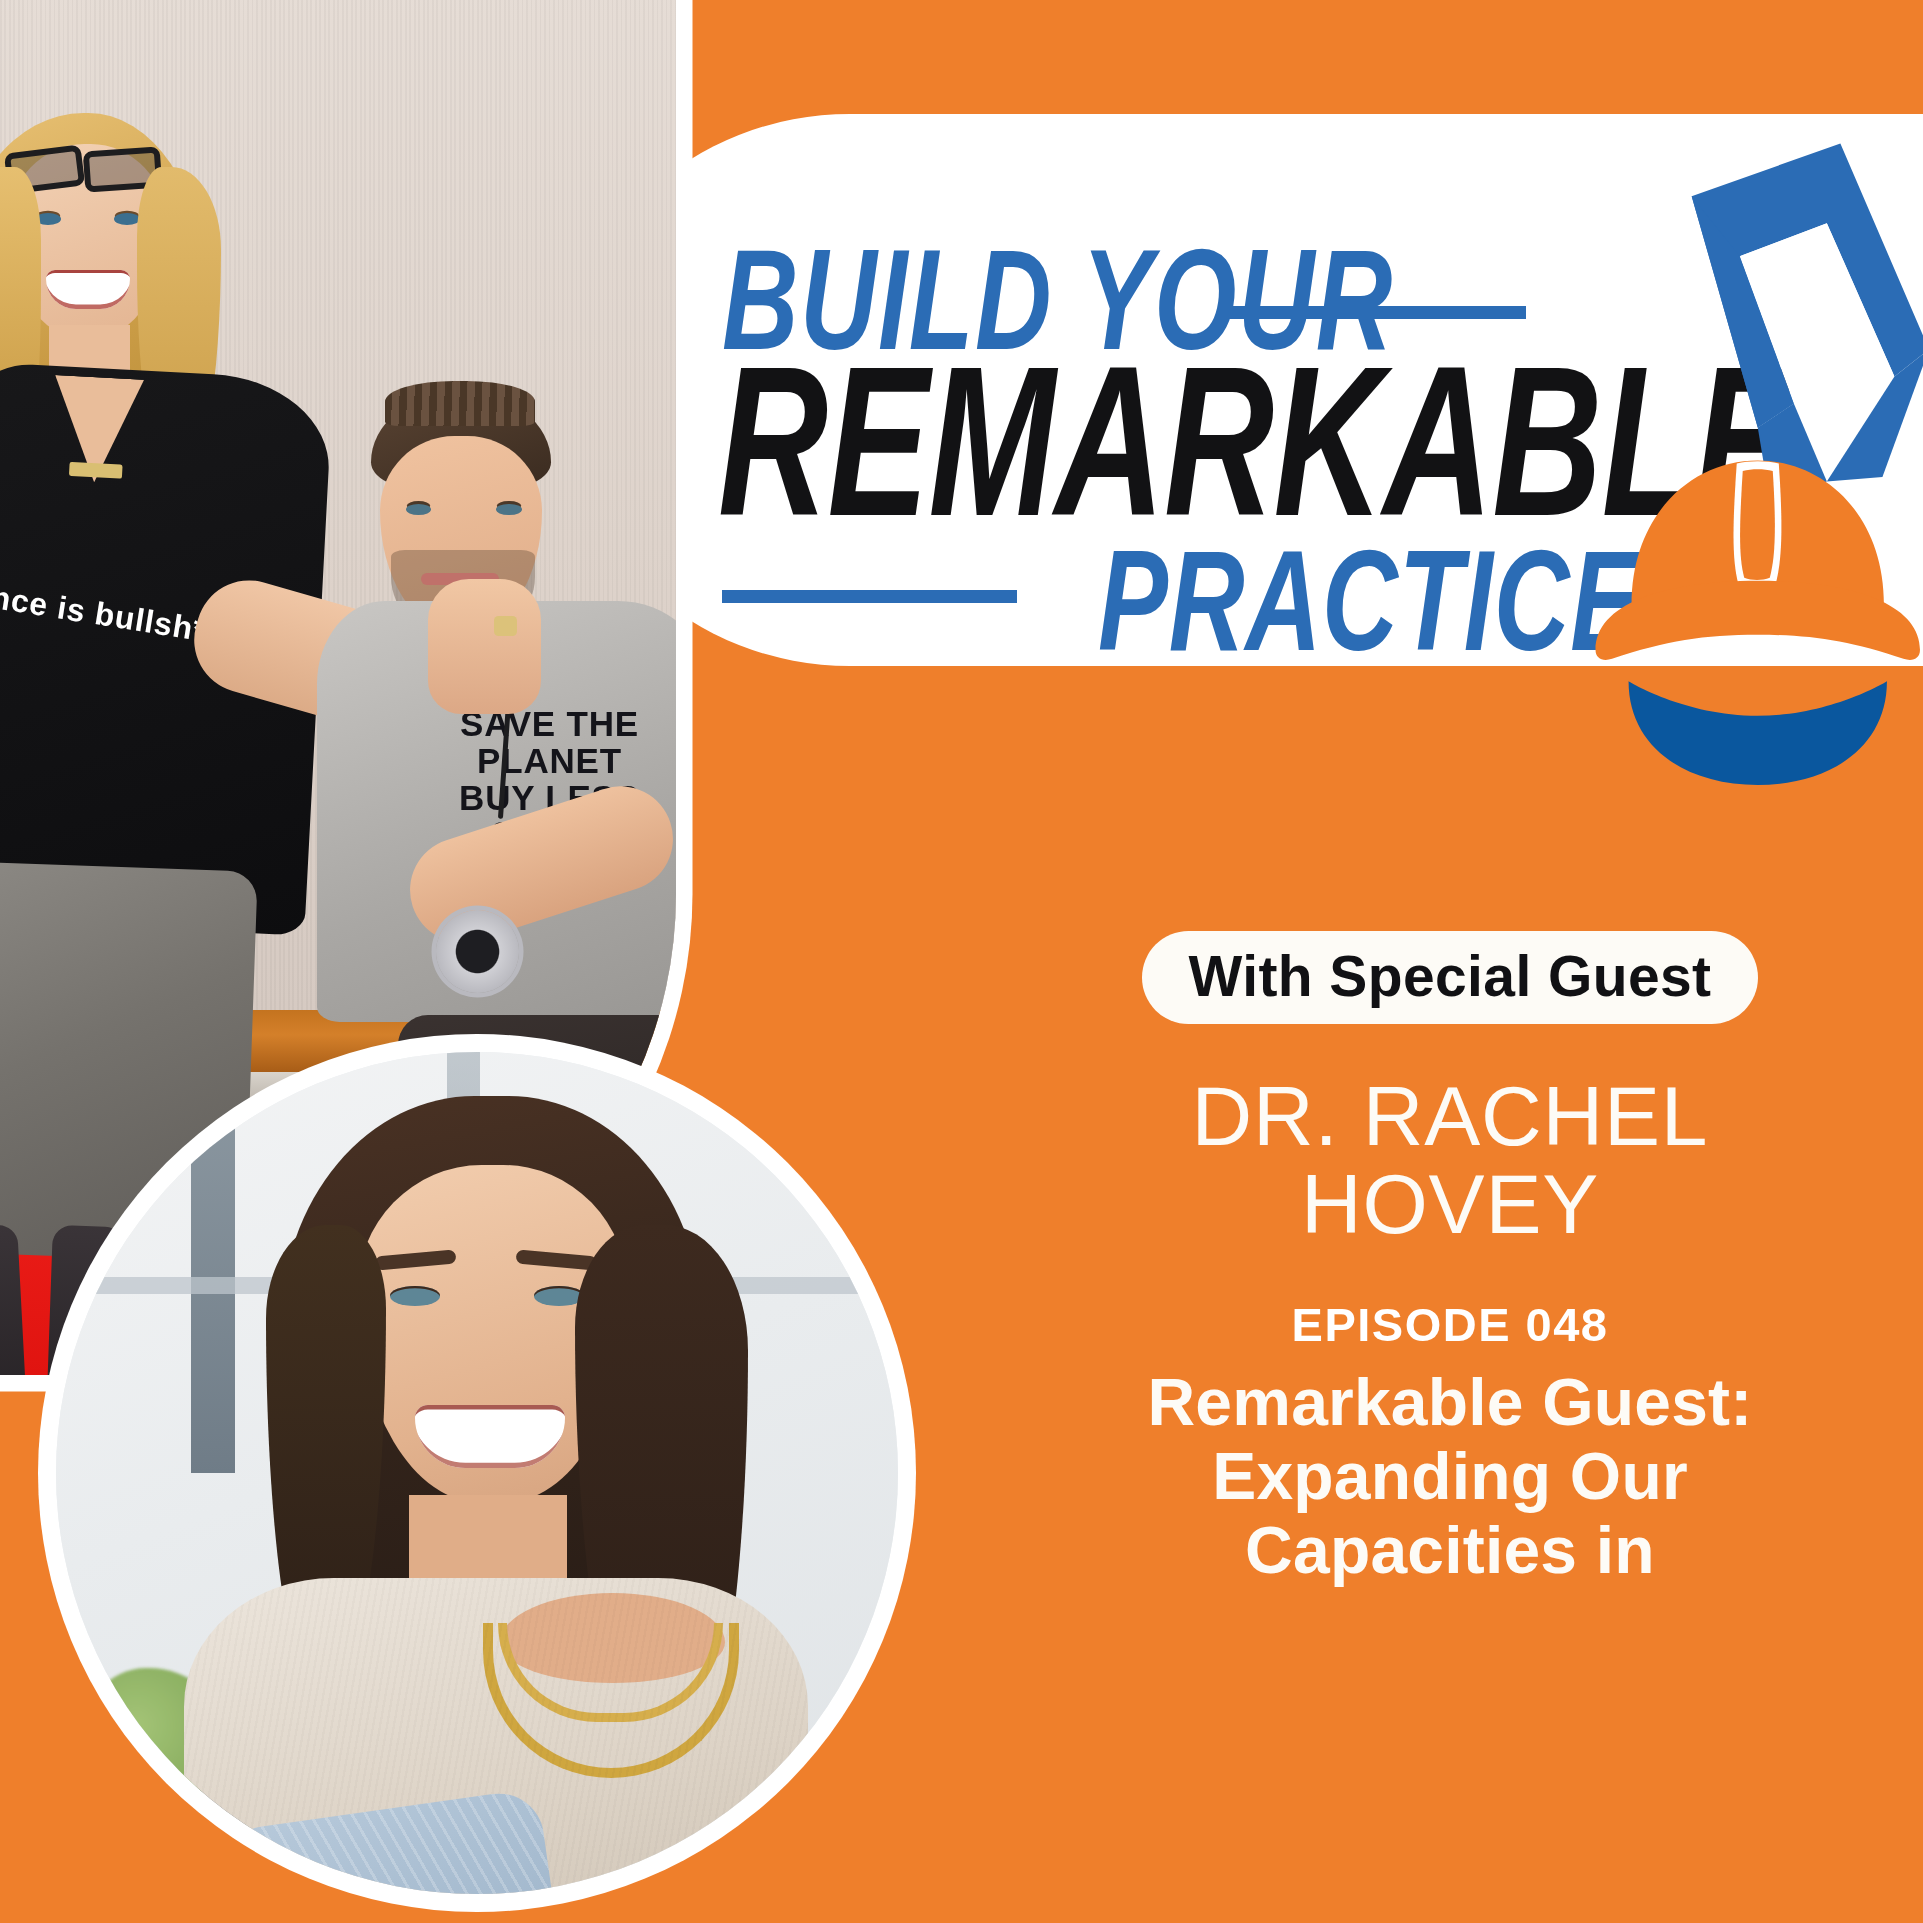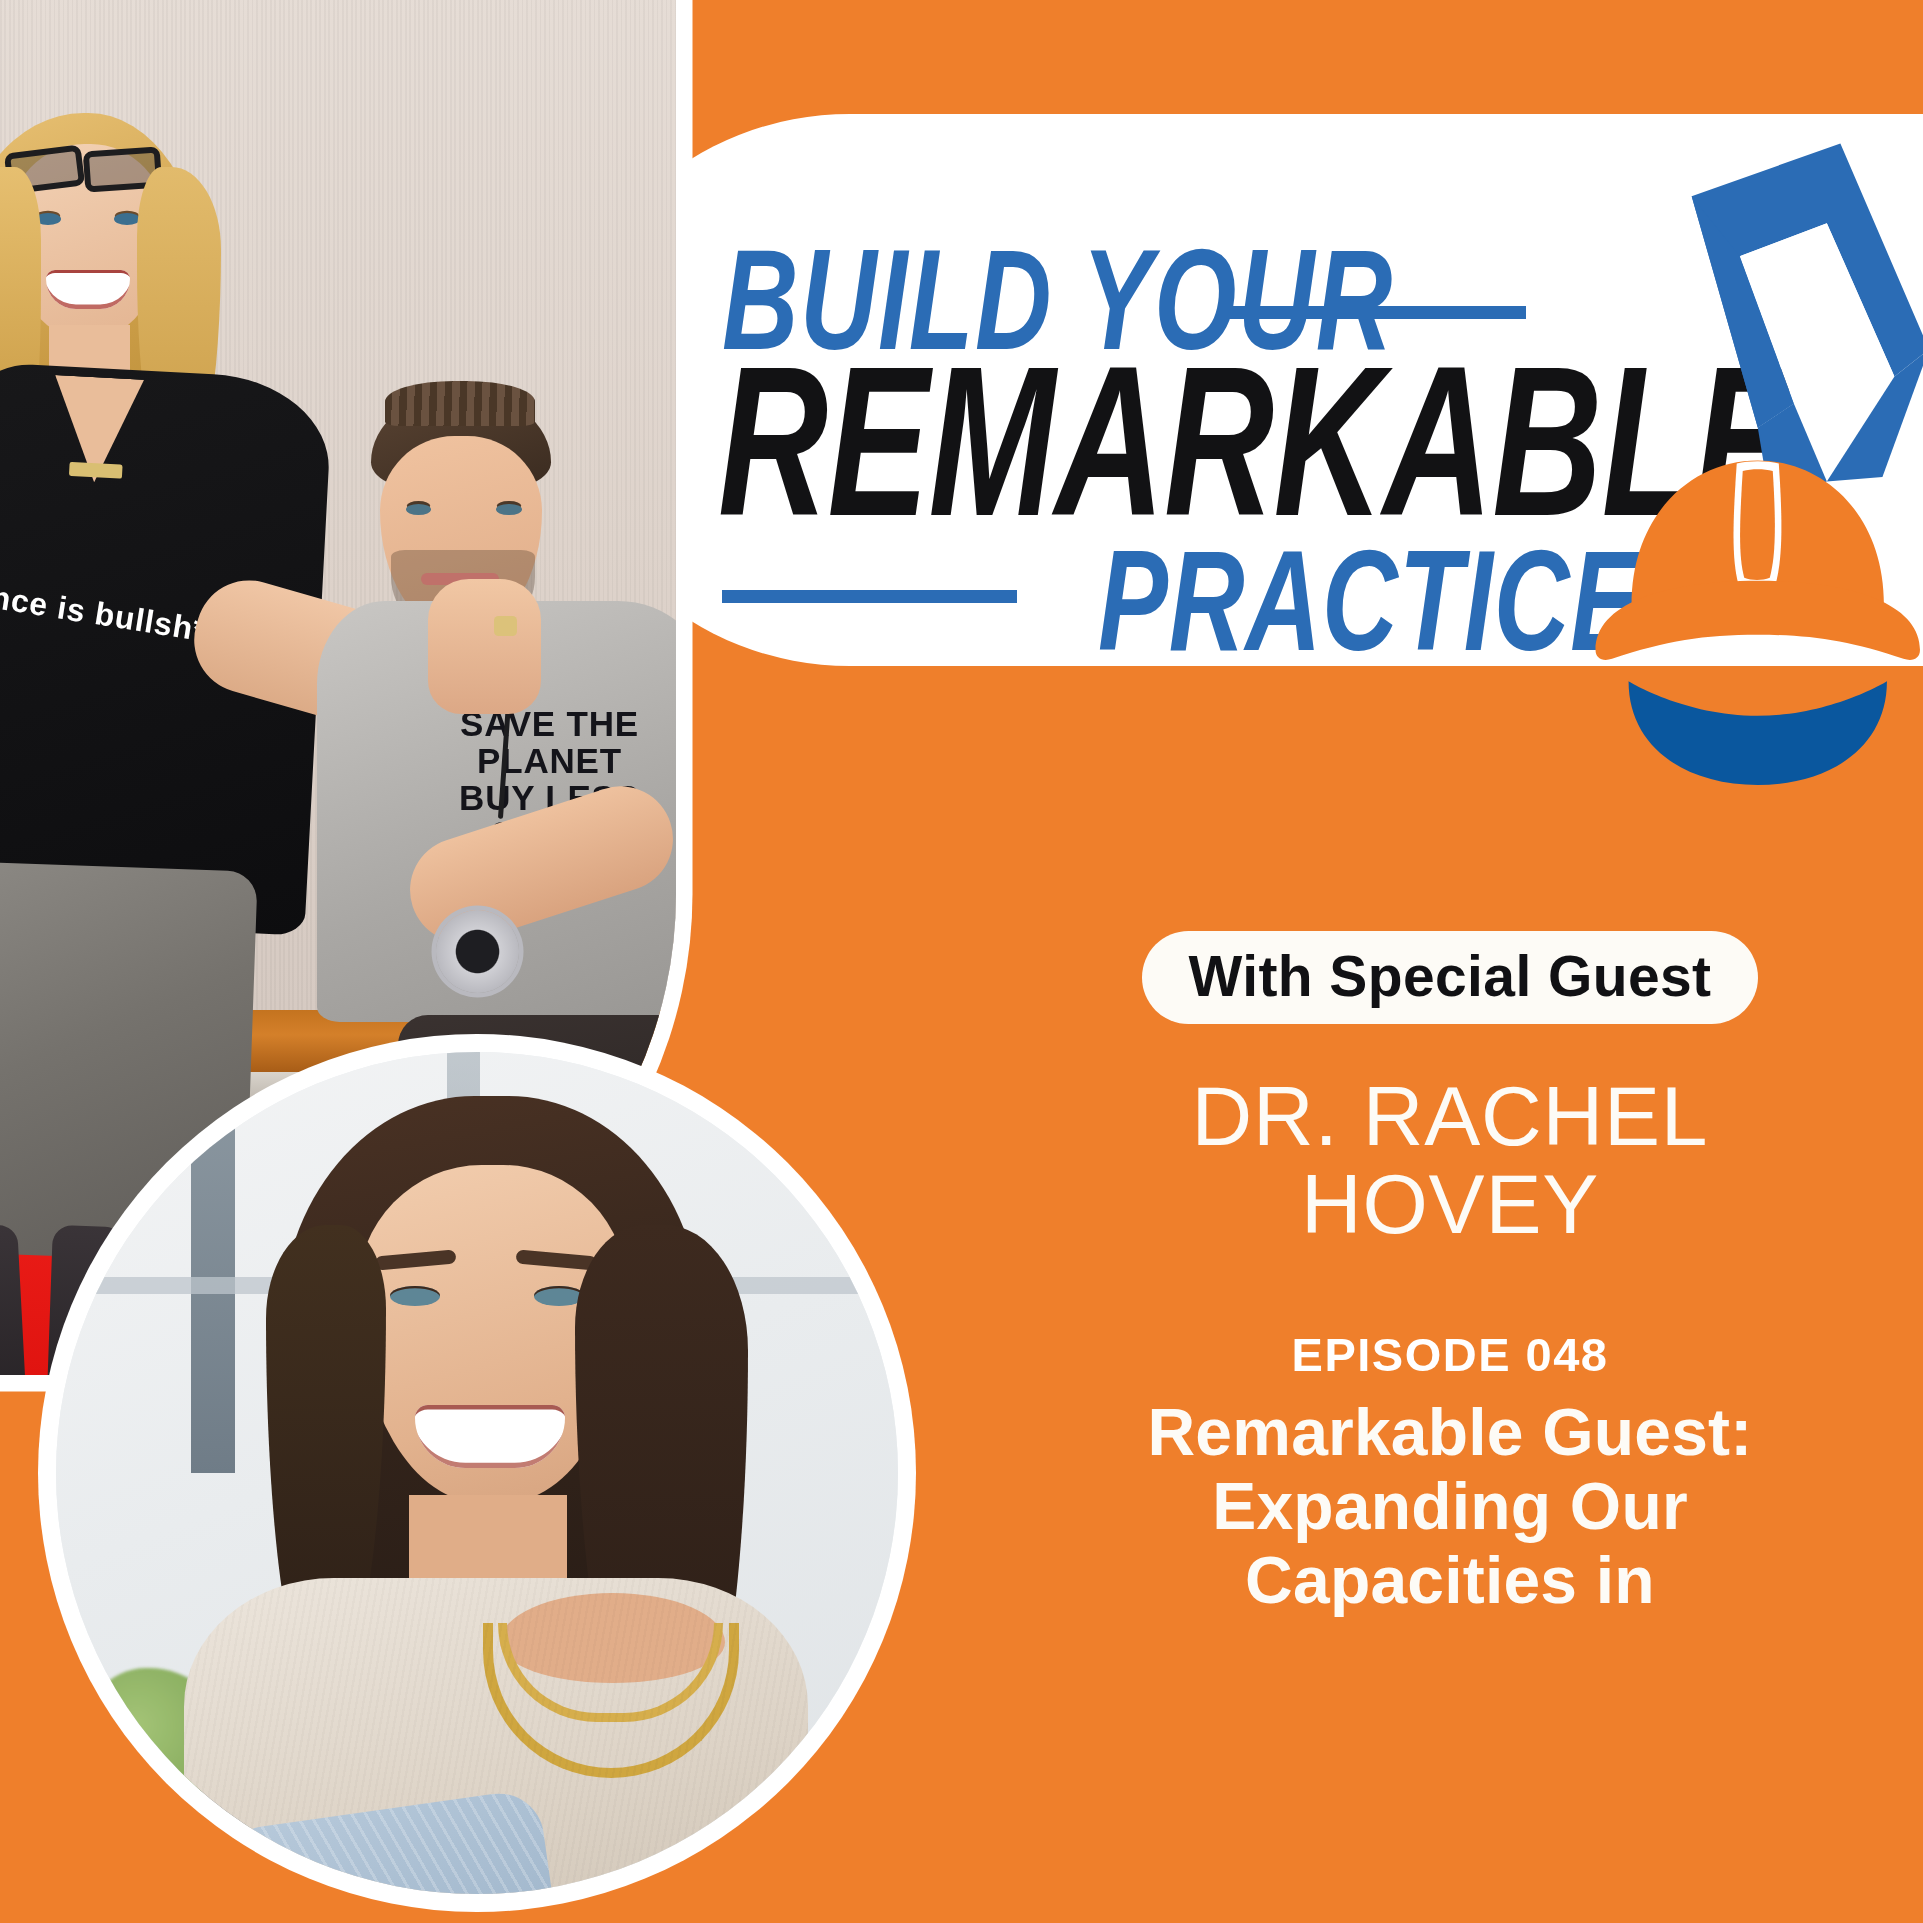--- a/index.html
+++ b/index.html
@@ -202,21 +202,21 @@
     line-height:1;
     white-space:nowrap;
   }
   .guest-name {
     margin-top:48px;
     color:#fdfbf6;
     font-size:84px; font-weight:400;
     line-height:1.05; letter-spacing:0.8px;
   }
   .episode-num {
-    margin-top:79px;
+    margin-top:49px;
     color:#ffffff;
     font-size:47px; font-weight:800;
     letter-spacing:1.5px;
   }
   .episode-title {
     margin-top:13.5px;
     color:#fdfbf6;
     font-size:66px; font-weight:700;
     line-height:1.12; letter-spacing:0.2px;
   }

